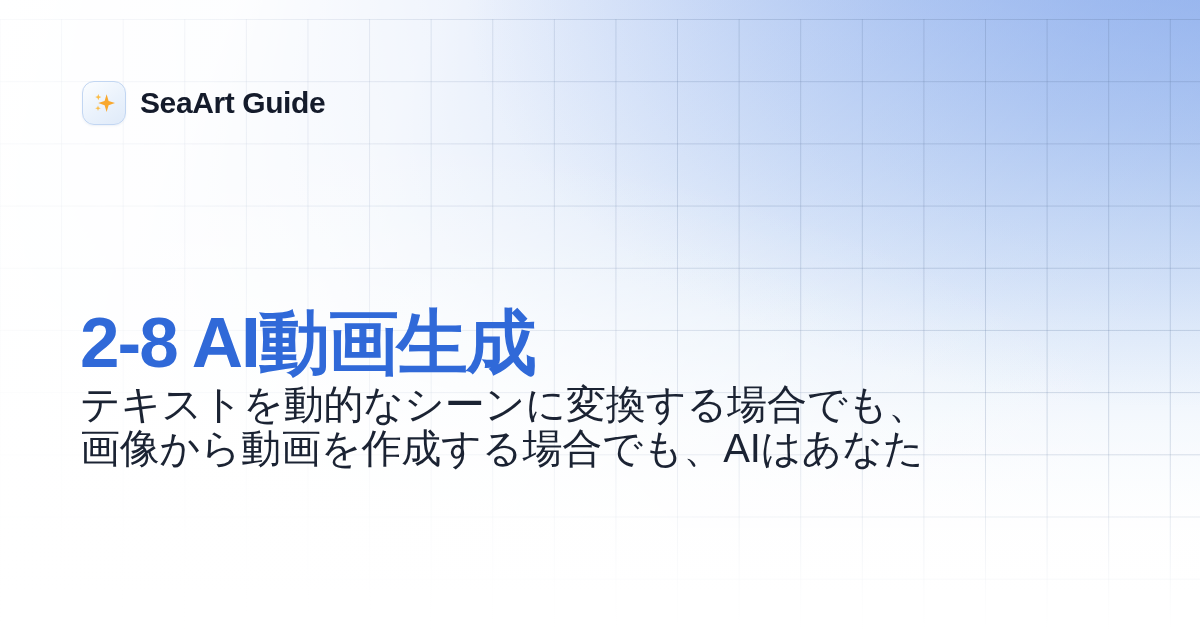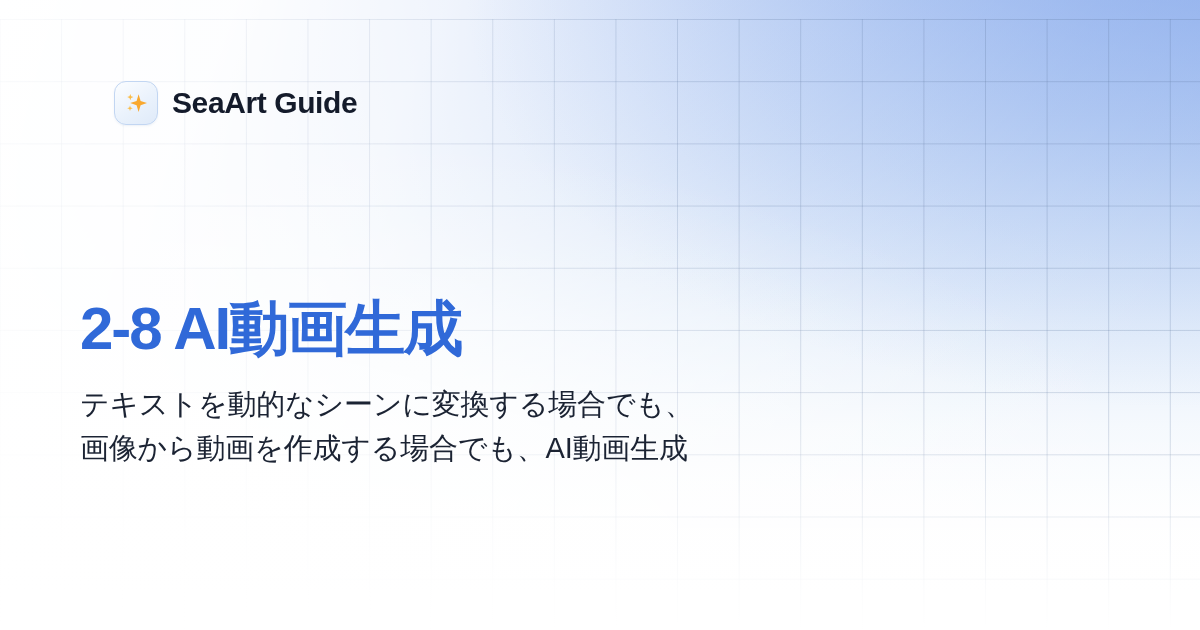--- a/index.html
+++ b/index.html
@@ -120,21 +120,20 @@
     inset: 0;
   }
 
   .brand {
     position: absolute;
     left: 82px;
     top: 81px;
     display: flex;
     align-items: center;
     gap: 14px;
-    margin-left: 32px;
   }
   .brand-badge {
     width: 44px;
     height: 44px;
     border-radius: 12px;
     border: 1px solid #c2d6f2;
     background: linear-gradient(145deg, #fbfdff 0%, #eaf2fc 55%, #dfeaf9 100%);
     box-shadow: 0 1px 2px rgba(90,125,180,0.10);
     display: flex;
     align-items: center;
@@ -149,33 +148,33 @@
     color: #141b2b;
     letter-spacing: -0.4px;
     line-height: 1;
     white-space: nowrap;
   }
 
   .headline {
     position: absolute;
     left: 80px;
     top: 255px;
-    font-size: 60px;
+    font-size: 71px;
     font-weight: bold;
     color: #3069d8;
     letter-spacing: -2px;
     line-height: 1.12;
     white-space: nowrap;
   }
 
   .subtext {
     position: absolute;
     left: 80px;
     top: 382px;
-    font-size: 29px;
+    font-size: 40px;
     font-weight: normal;
     color: #1b2333;
     line-height: 44px;
     letter-spacing: -0.2px;
   }
   .subtext-line { display: block; white-space: nowrap; }
 </style>
 </head>
 <body>
 
@@ -198,17 +197,17 @@
           <path d="M7.0 15.4 L7.7 17.5 L9.8 18.2 L7.7 18.9 L7.0 21.0 L6.3 18.9 L4.2 18.2 L6.3 17.5 Z" fill="#fbbc45"></path>
         </svg>
       </div>
       <div class="brand-title">SeaArt Guide</div>
     </div>
 
     <h1 class="headline">2-8 AI動画生成</h1>
 
     <div class="subtext">
       <span class="subtext-line">テキストを動的なシーンに変換する場合でも、</span>
-      <span class="subtext-line">画像から動画を作成する場合でも、AI動画生成</span>
+      <span class="subtext-line">画像から動画を作成する場合でも、AIはあなた</span>
     </div>
 
   </div>
 </div>
 
 </body></html>

